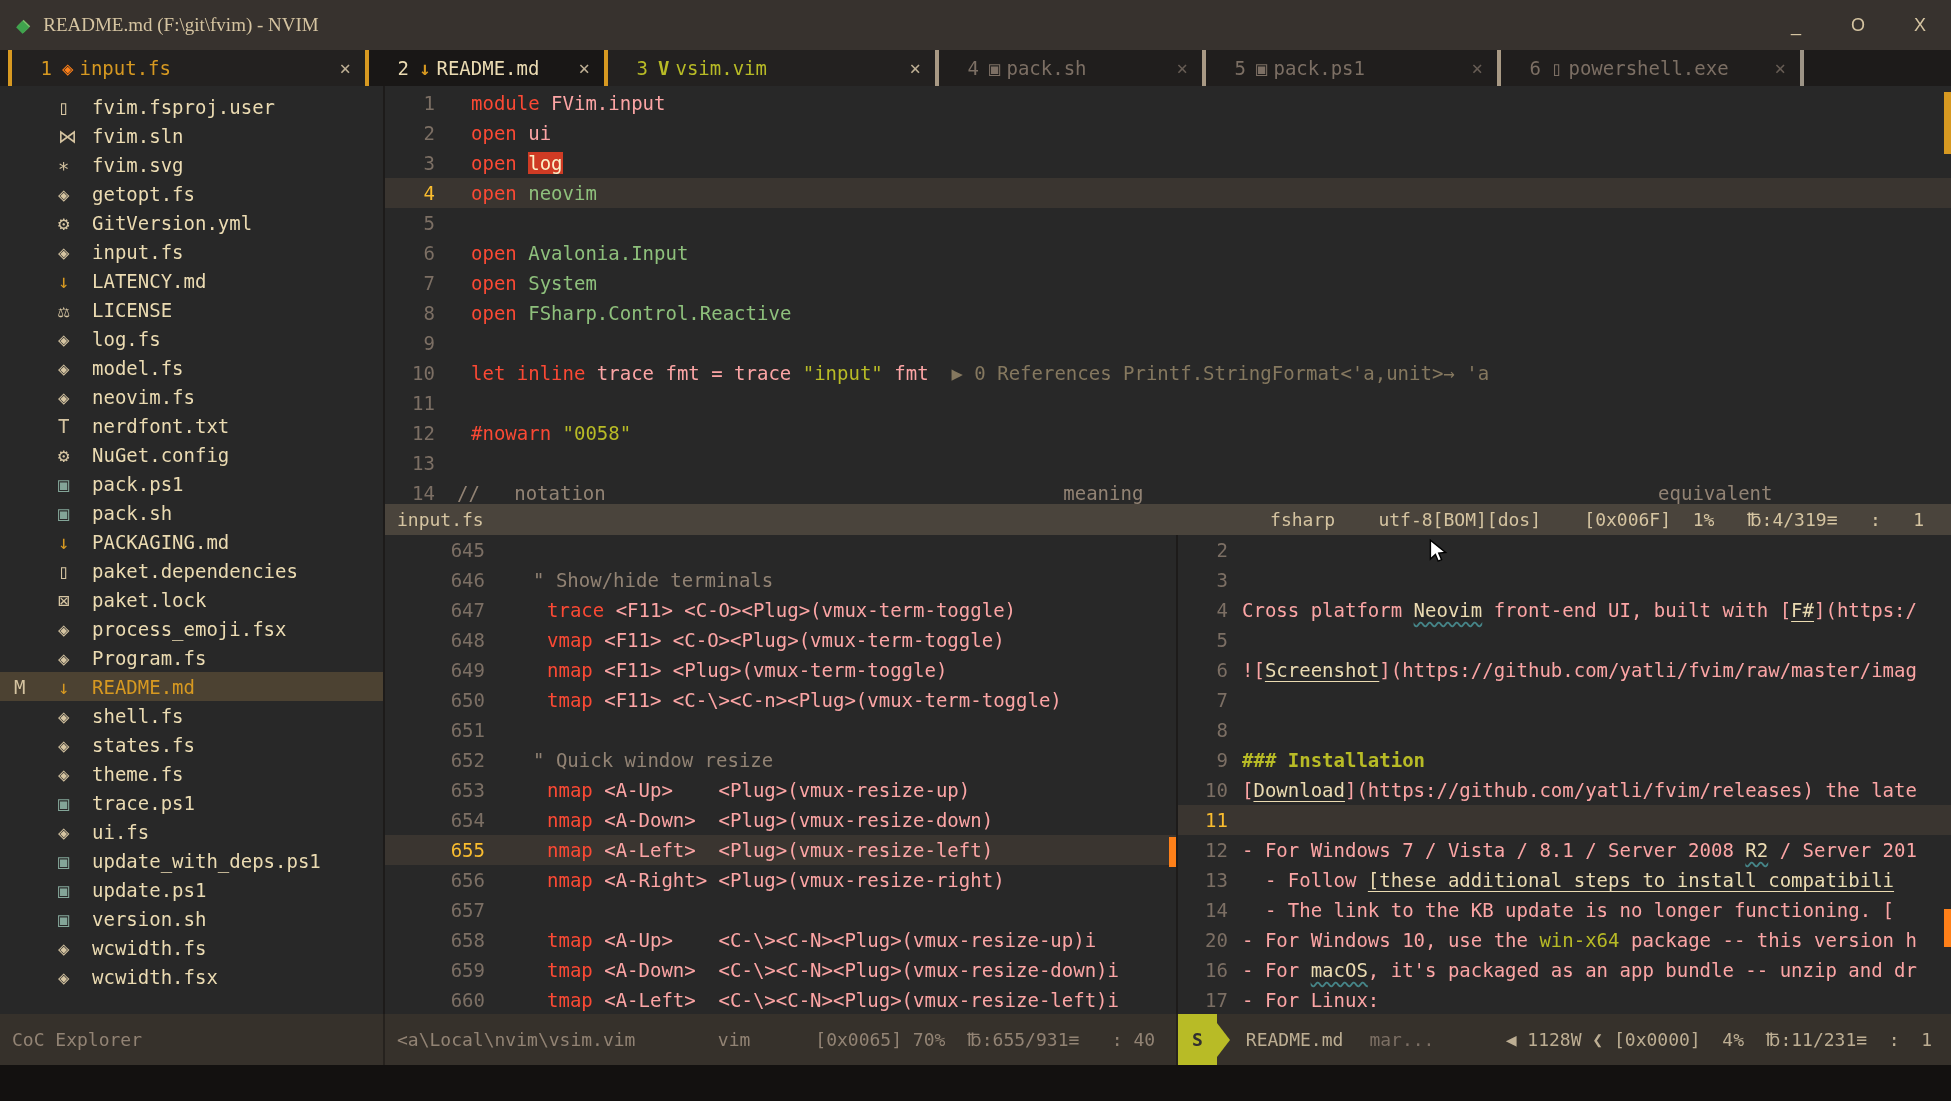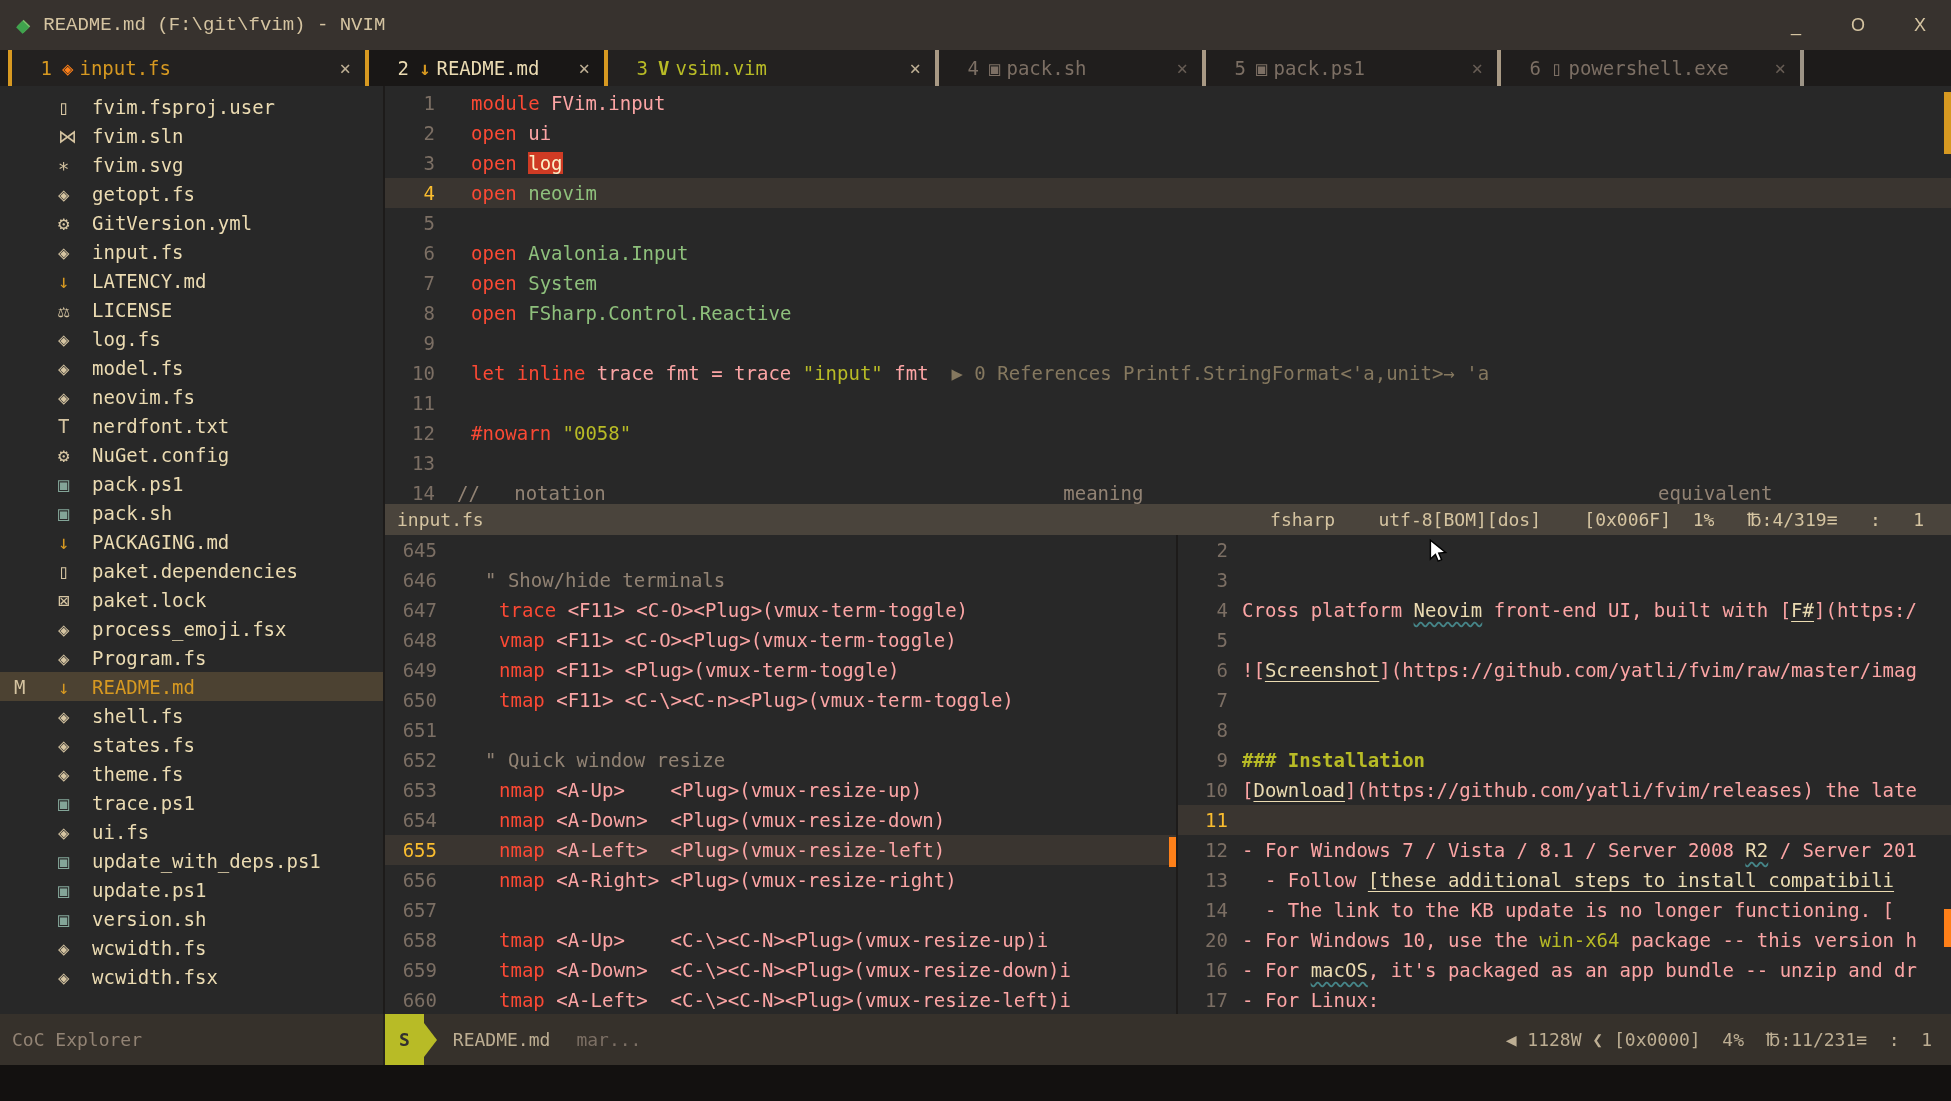--- a/index.html
+++ b/index.html
@@ -4,21 +4,21 @@
 <style>
   * { box-sizing: border-box; }
   html,body { margin:0; padding:0; background:#131110; }
   body { width:1951px; height:1101px; overflow:hidden;
          font-family:"DejaVu Sans Mono","DejaVu Sans",monospace; }
   .app { position:relative; width:1951px; height:1101px; background:#282828; overflow:hidden; }
 
   
   .titlebar { height:50px; background:#37322e; display:flex; align-items:center; padding:0 0 0 16px; }
   .app-icon { font-size:22px; color:#3fa34d; margin-right:14px; text-shadow:1px -1px 0 #7ec16c; }
-  .title { color:#d5c4a1; font-size:19px; font-family:Liberation Mono, monospace; }
+  .title { color:#d5c4a1; font-size:19px; font-family:Liberation Serif, serif; }
   .win-controls { margin-left:auto; display:flex; height:100%; }
   .win-btn { width:62px; height:100%; display:flex; align-items:center; justify-content:center;
              color:#d5c4a1; font-size:18px; font-family:"Liberation Sans",sans-serif; }
 
   
   .tabline { height:36px; background:#1d1b1a; display:flex; align-items:stretch; font-size:19px; padding-left:8px; }
   .tab { display:flex; align-items:center; border-left:4px solid #d79921; padding:0 14px 0 10px; }
   .tab:nth-child(1){ width:357px; } .tab:nth-child(2){ width:239px; }
   .tab:nth-child(3){ width:331px; } .tab:nth-child(4){ width:267px; }
   .tab:nth-child(5){ width:295px; } .tab:nth-child(6){ width:303px; }
@@ -41,21 +41,21 @@
   .editors { flex:1; min-width:0; display:flex; flex-direction:column; border-left:2px solid #1d1b1a; }
 
   .ed { position:relative; overflow:hidden; background:#282828; }
   .ed-top { height:418px; padding-top:2px; }
   .eline { height:30px; line-height:30px; display:flex; font-size:19px; white-space:pre; }
   .eline.cur { background:#3a3530; }
   .eline.cur .lnum { color:#fabd2f; }
   .lnum { color:#7c6f64; text-align:right; flex:none; }
   .ltext { white-space:pre; }
   #ed-top .lnum { width:50px; margin-right:22px; }
-  #ed-bl  .lnum { width:52px; margin-right:48px; }
+  #ed-bl  .lnum { width:52px; margin-right:48px;margin-left:48px; }
   #ed-br  .lnum { width:50px; margin-right:14px; }
 
   .seg-r { color:#fb4934;margin-left:14px; }
   .seg-g { color:#b8bb26; }
   .seg-a { color:#8ec07c; }
   .seg-f { color:#fca5a5; }
   .seg-c { color:#928374; }
   .seg-h { color:#85785f; }
   .seg-e { color:#fbf1c7; background:#cf3b24; }
   .seg-H { color:#b8bb26; font-weight:bold; }
@@ -254,20 +254,24 @@
         </div>
       </div>
 
     </div>
   </div>
 
   <div class="statusbar">
     <div class="sb-coc">
       <span>CoC Explorer</span>
     </div>
+    <div class="sb-bl">
+      <span>&lt;a\Local\nvim\vsim.vim</span>
+      <span>vim      [0x0065] 70%  ℔:655/931≡   : 40 </span>
+    </div>
     <div class="sb-br">
       <span class="mode-s">S</span>
       <span class="mode-arrow"></span>
       <span class="sb-file">README.md</span>
       <span class="sb-ft">mar...</span>
       <span class="sb-right">◀ 1128W ❮ [0x0000]  4%  ℔:11/231≡  :  1 </span>
     </div>
   </div>
 
   <div class="cmdline"></div>

